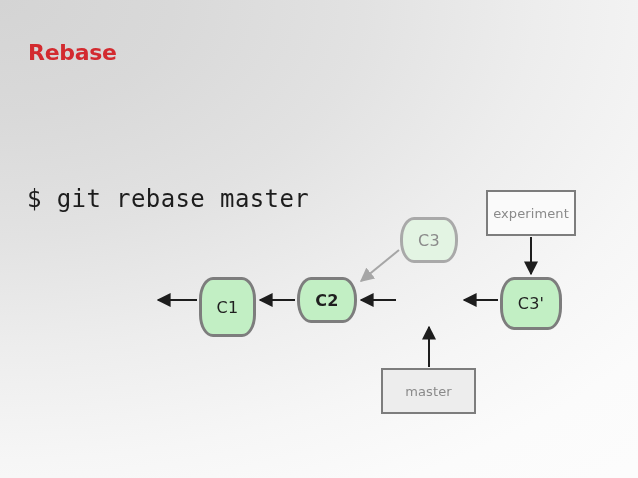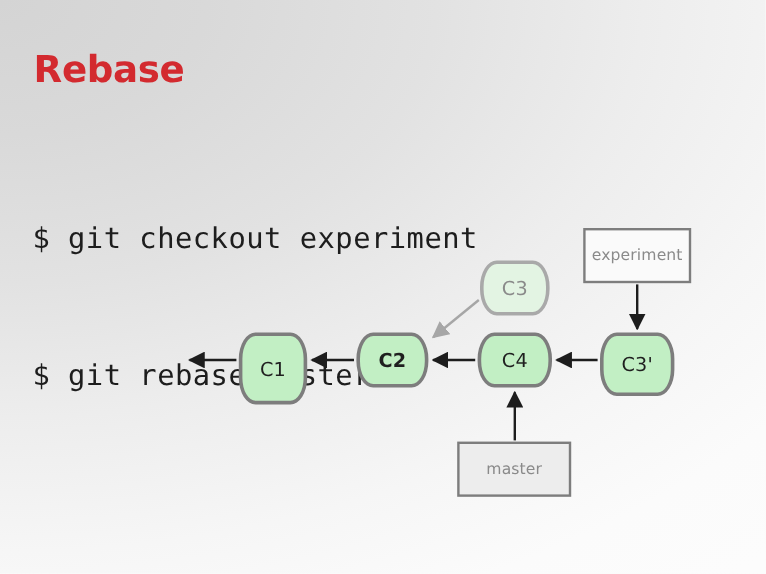--- a/index.html
+++ b/index.html
@@ -29,21 +29,21 @@
         #fcfcfc 100%);
     overflow: hidden;
   }
 
   
   #title {
     position: absolute;
     left: 28px;
     top: 40px;
     font-family: "DejaVu Sans", "Liberation Sans", sans-serif;
-    font-size: 31px;
+    font-size: 22px;
     font-weight: 600;
     letter-spacing: -0.3px;
     color: #d32a2f;
     white-space: nowrap;
   }
 
   
   #commands {
     position: absolute;
     left: 27px;
@@ -114,21 +114,20 @@
   }
 </style>
 </head>
 <body>
 
 <div id="slide">
 
   <div id="title">Rebase</div>
 
   <div id="commands">
-    <span class="cmd-line">$ git checkout experiment</span>
     <span class="cmd-line">$ git rebase master</span>
   </div>
 
   <div id="diagram">
 
     <svg id="arrows" viewBox="0 0 638 478" width="638" height="478" xmlns="http://www.w3.org/2000/svg">
       <defs>
         <marker id="ah" viewBox="0 0 10 10" refX="9" refY="5" markerWidth="7" markerHeight="7" orient="auto-start-reverse">
           <path d="M 0 0 L 10 5 L 0 10 z" fill="#1d1d1d"></path>
         </marker>
@@ -151,23 +150,20 @@
 
       <line x1="429" y1="367" x2="429" y2="327" stroke="#1d1d1d" stroke-width="2" marker-end="url(#ah)"></line>
     </svg>
 
     <div class="commit" style="left:199px; top:277px; width:57px; height:60px;">
       <span>C1</span>
     </div>
     <div class="commit" style="left:297px; top:277px; width:60px; height:46px;font-weight:bold;">
       <span>C2</span>
     </div>
-    <div class="commit" style="left:398px; top:277px; width:62px; height:46px;">
-      <span>C4</span>
-    </div>
     <div class="commit" style="left:500px; top:277px; width:62px; height:53px;">
       <span>C3'</span>
     </div>
     <div class="commit faded" style="left:400px; top:203px; width:58px; height:46px;">
       <span>C3</span>
     </div>
 
     <div class="ref-box master" style="left:381px; top:368px; width:95px; height:46px;">
       <span>master</span>
     </div>

